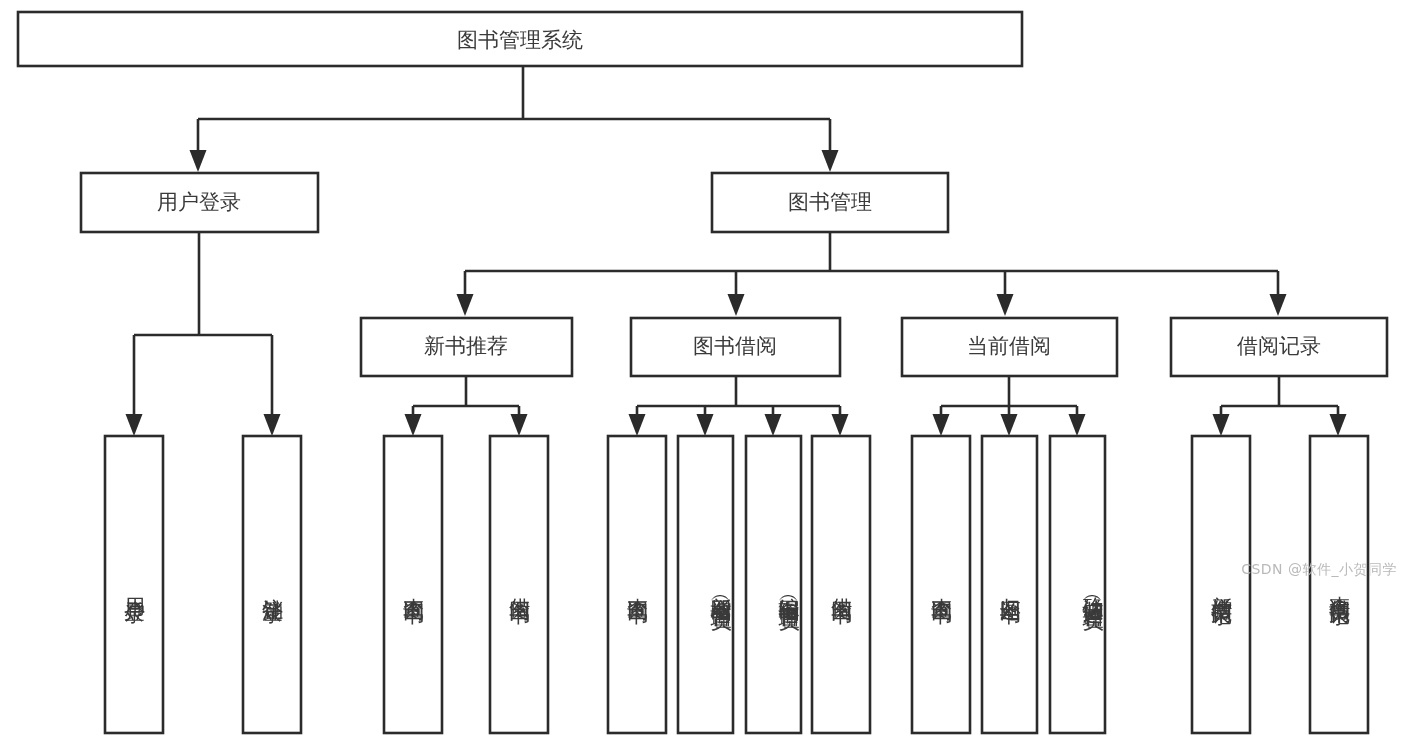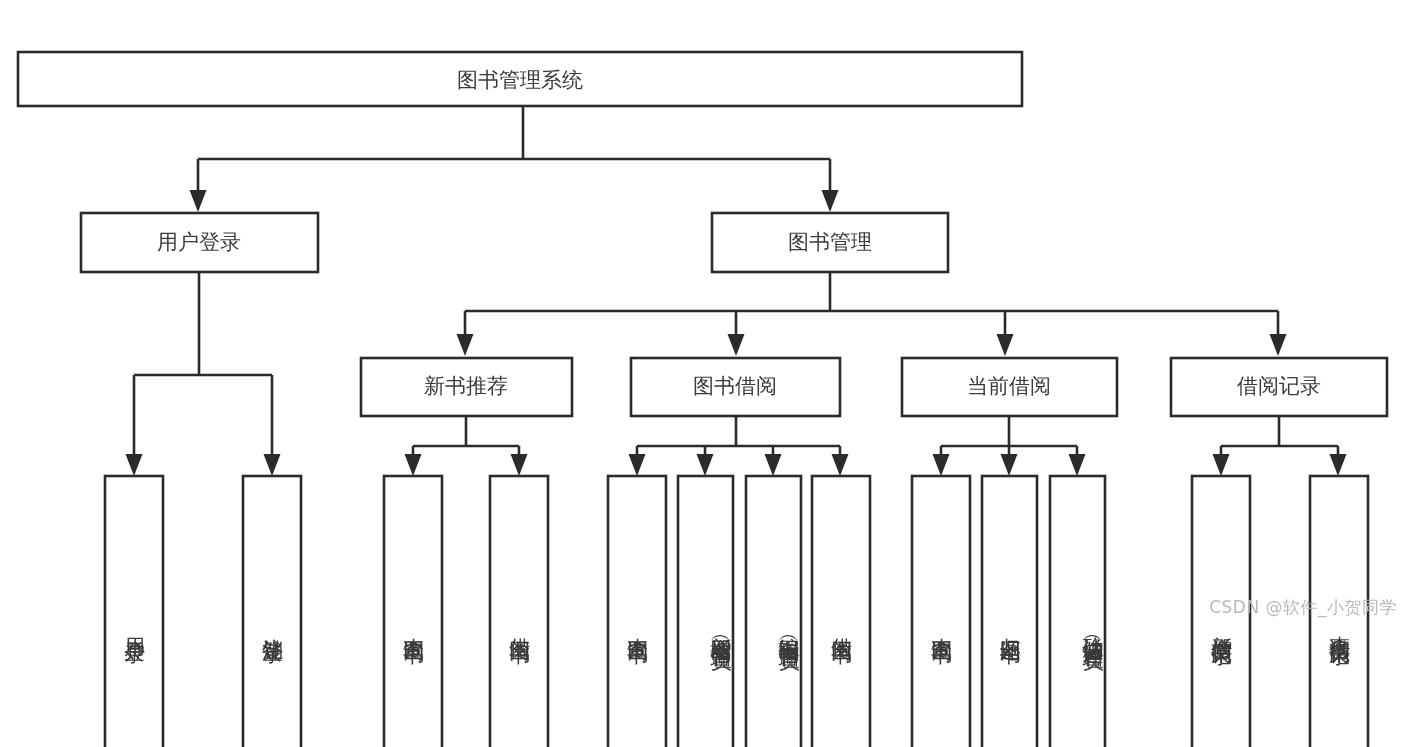--- a/index.html
+++ b/index.html
@@ -11,21 +11,20 @@
     width: 1405px;
     height: 747px;
     font-family: "DejaVu Sans", "Liberation Sans", sans-serif;
     overflow: hidden;
     position: relative;
   }
   #diagram-root {
     position: relative;
     width: 1405px;
     height: 583px;
-    margin-top: 40px;
   }
   svg#tree-svg {
     position: absolute;
     left: 0;
     top: 0;
     width: 1405px;
     height: 747px;
   }
   .node-box {
     fill: #ffffff;
@@ -60,21 +59,21 @@
     letter-spacing: 2px;
     white-space: nowrap;
     text-align: center;
     pointer-events: none;
   }
   #watermark {
     position: absolute;
     right: 8px;
     bottom: 4px;
     font-family: "DejaVu Sans", "Liberation Sans", sans-serif;
-    font-size: 17px;
+    font-size: 14px;
     color: #b9b9b9;
     letter-spacing: 0.5px;
     white-space: nowrap;
   }
 </style>
 </head>
 <body>
 
 <div id="diagram-root">
 

